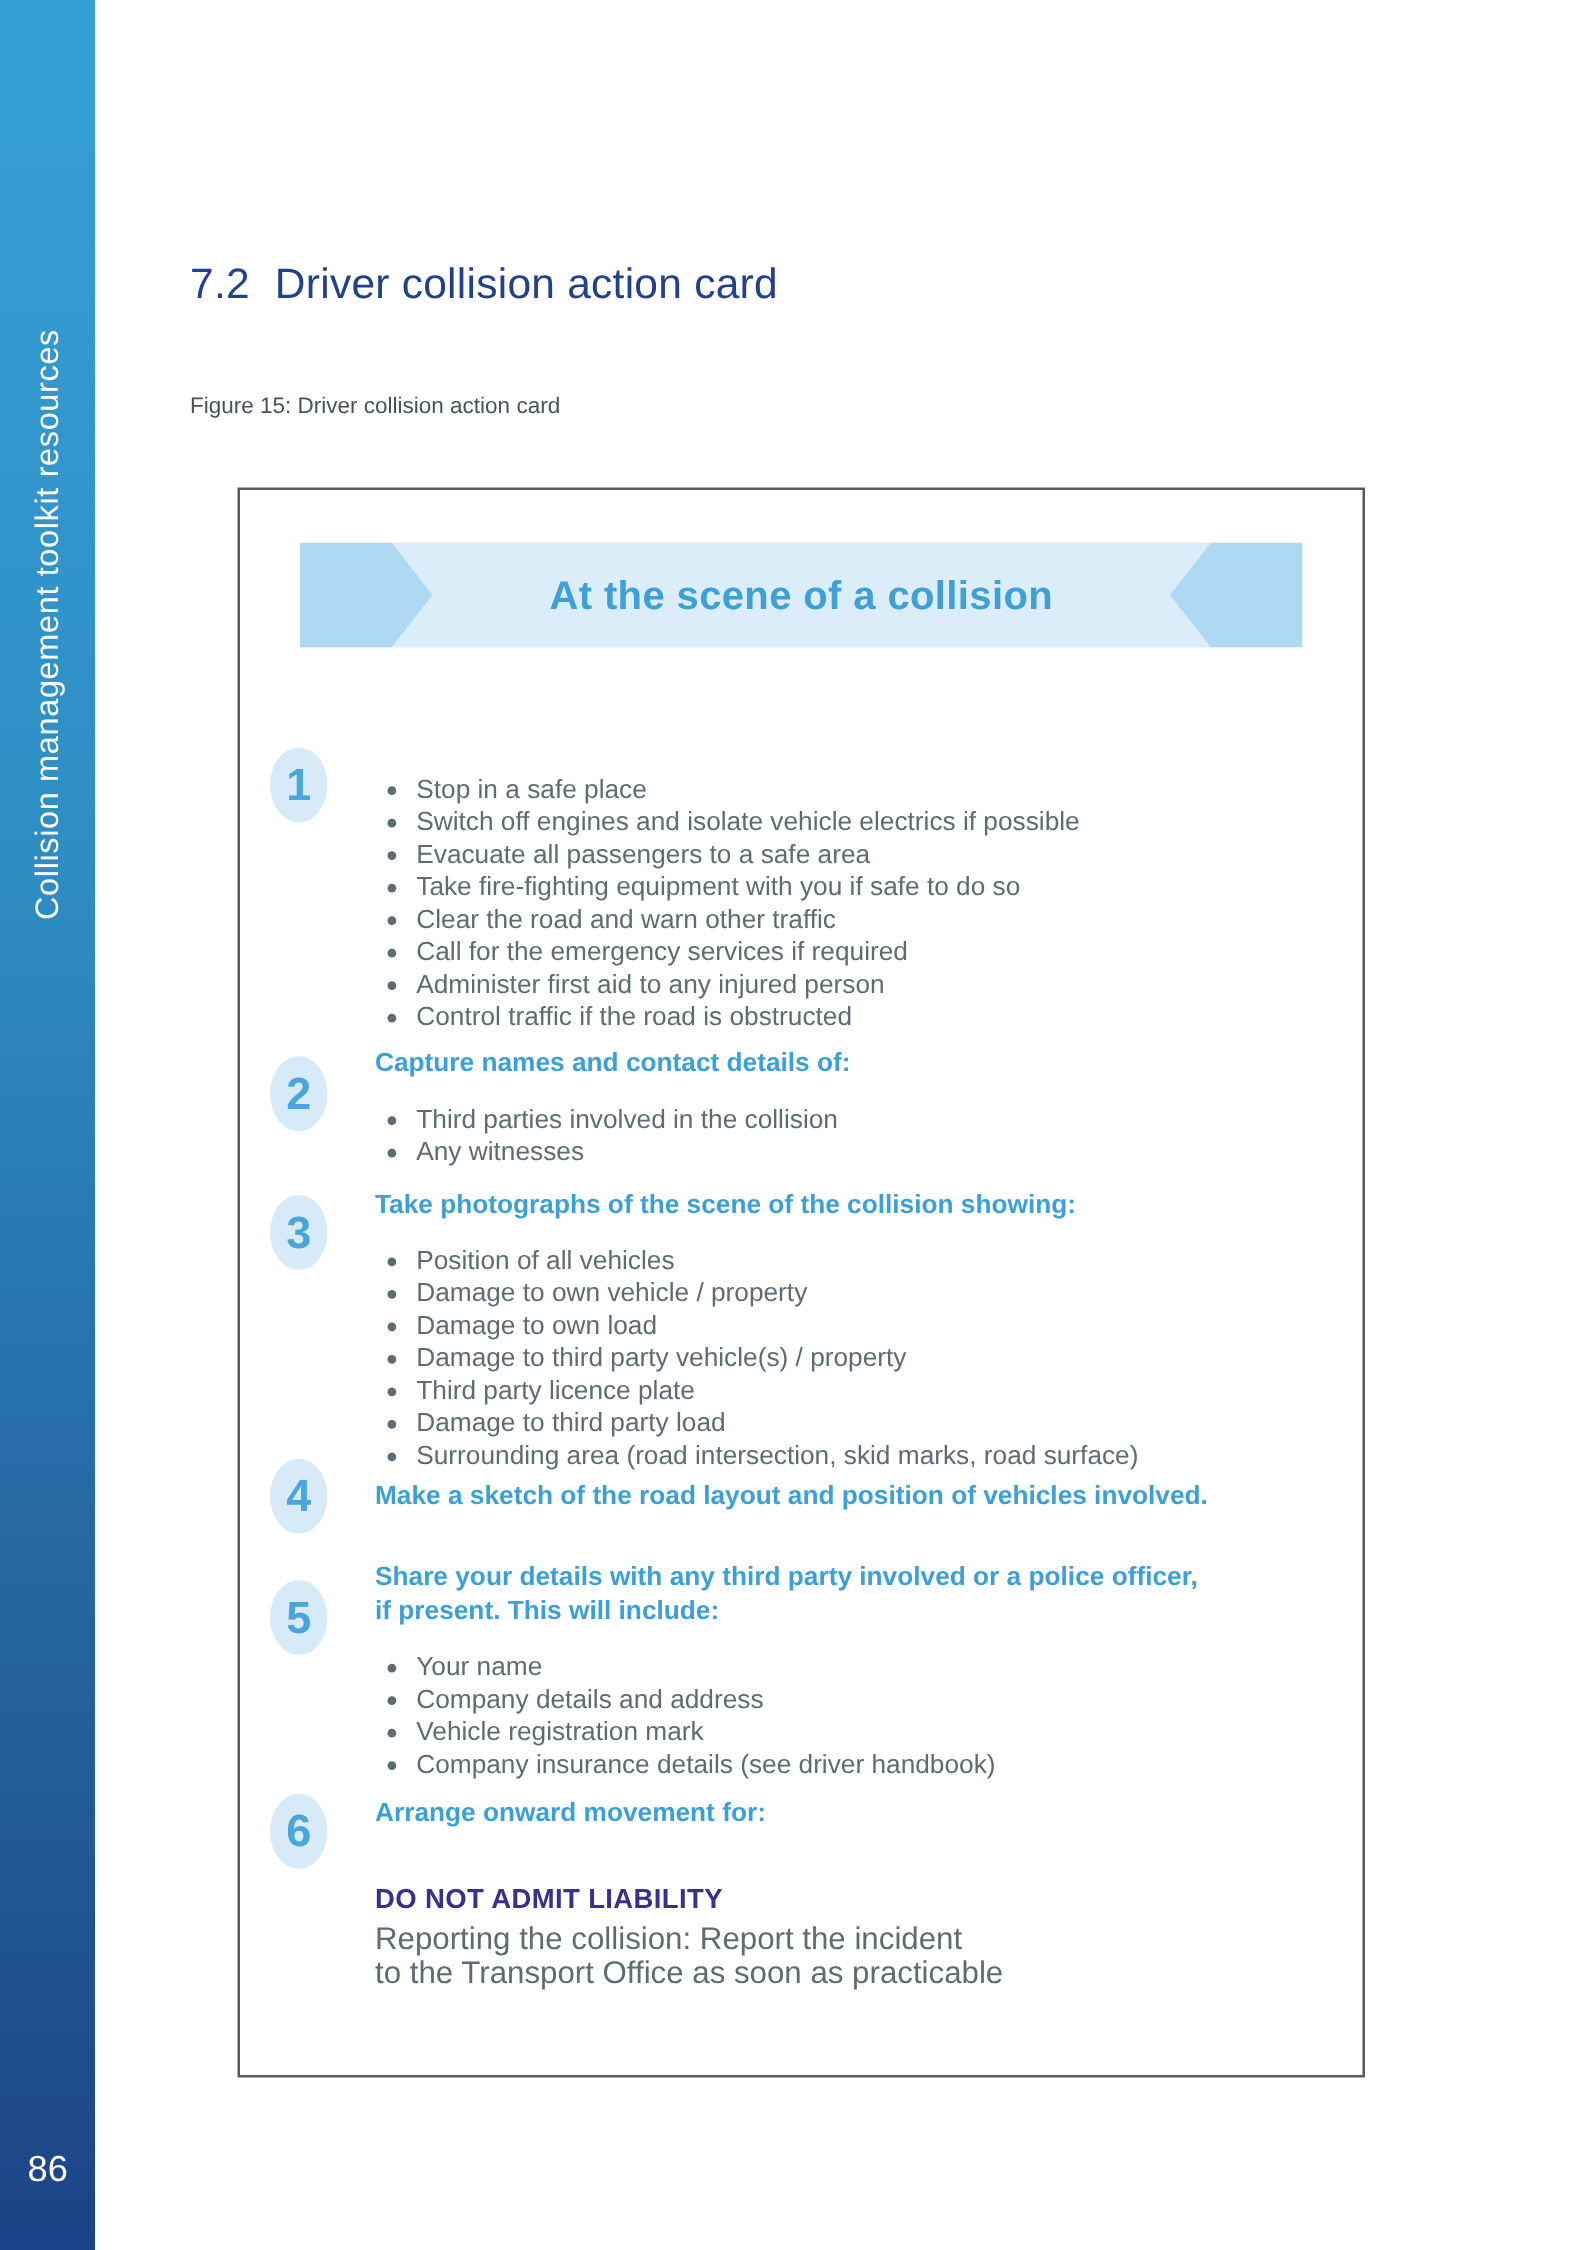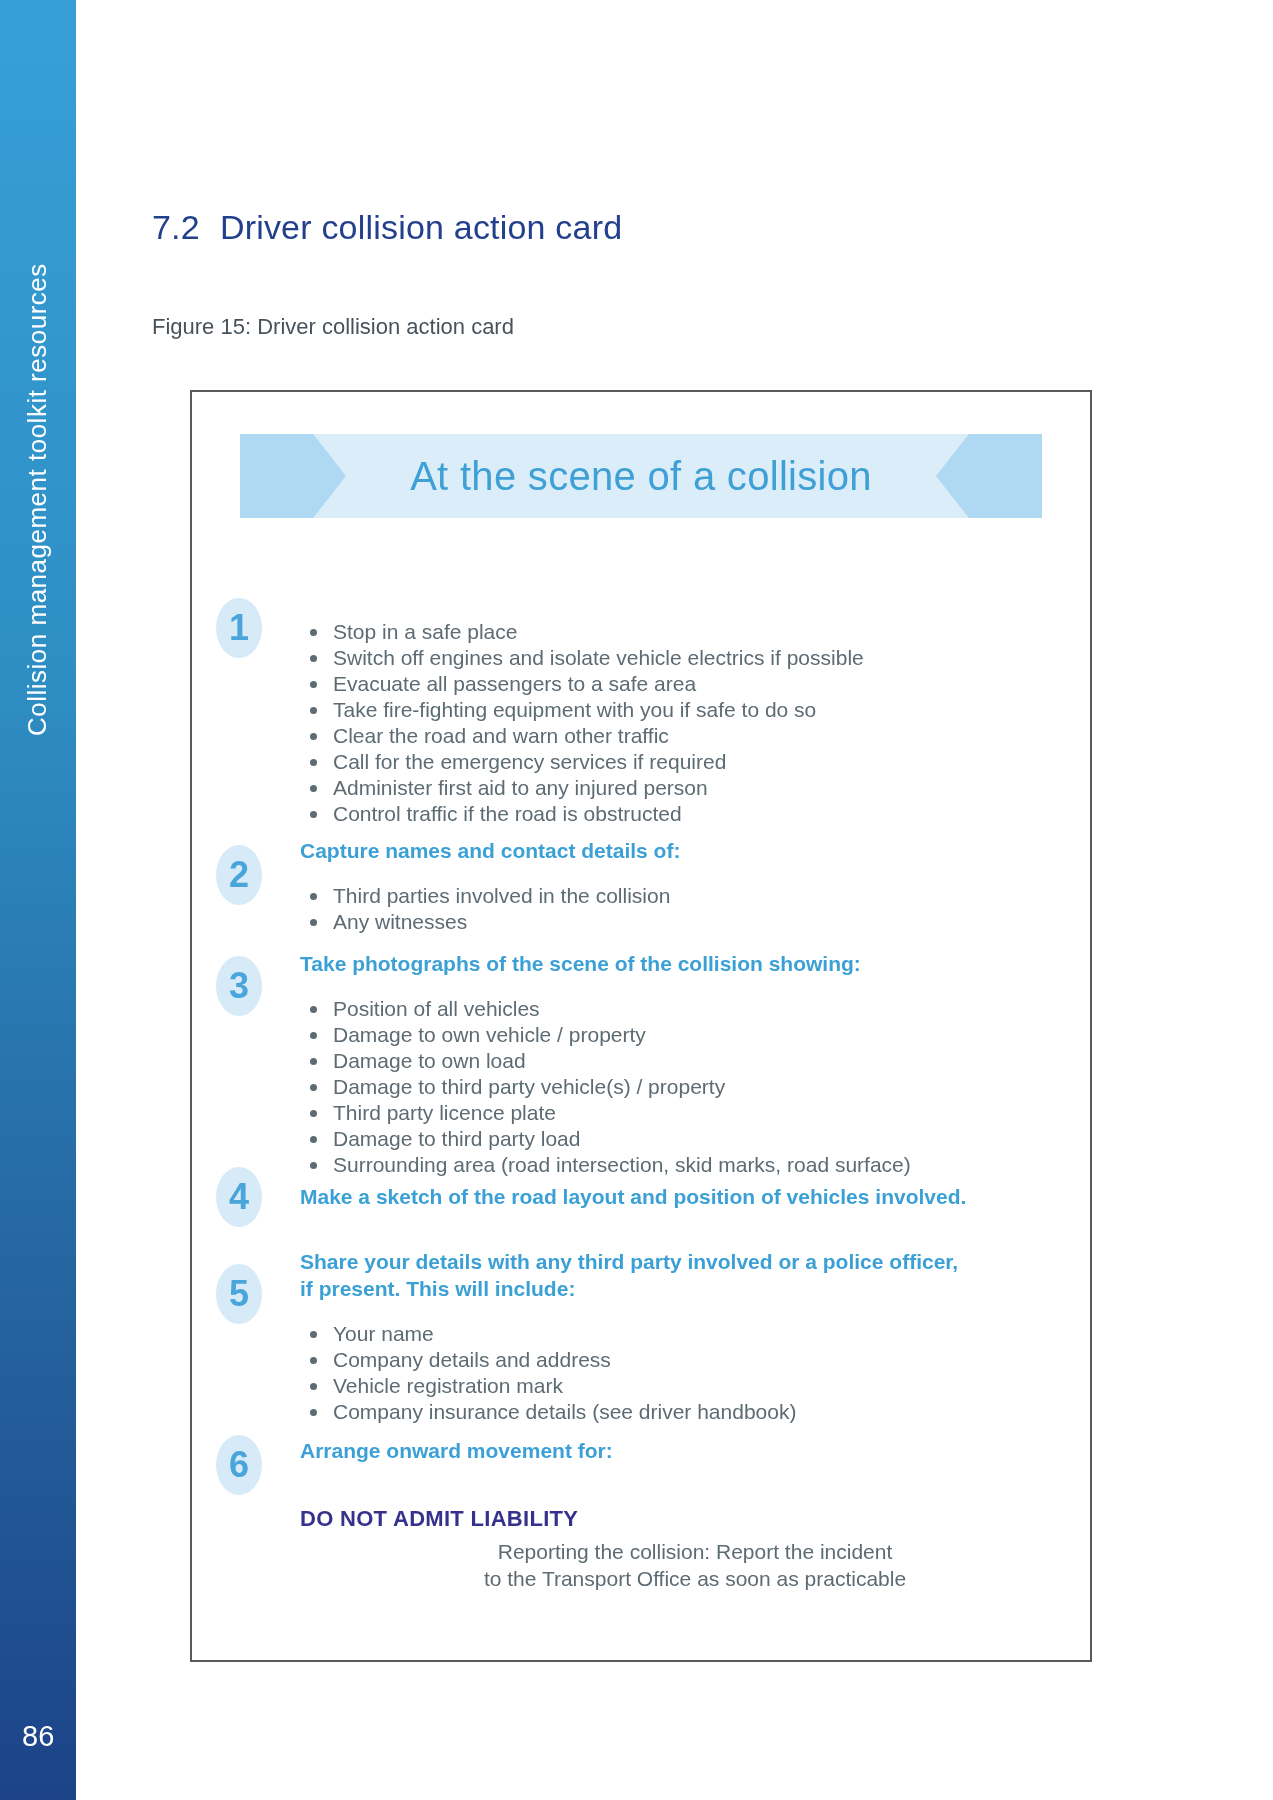--- a/index.html
+++ b/index.html
@@ -56,21 +56,21 @@
   .doc-title{
     position:absolute;left:152px;top:208px;
     color:var(--title-navy);
     font-size:34px;font-weight:normal;
     letter-spacing:0.2px;
   }
   .doc-title .title-number{margin-right:20px;}
   .figure-caption{
     position:absolute;left:152px;top:314px;
     color:var(--caption-gray);
-    font-size:22px;
+    font-size:18px;
   }
 
   
   .card{
     position:absolute;left:190px;top:390px;
     width:902px;height:1272px;
     border:2px solid var(--card-border);
     background:#ffffff;
   }
   .banner{
@@ -78,21 +78,21 @@
     margin:42px 48px 0 48px;
     height:84px;
     background:var(--banner-bg);
     display:flex;align-items:center;justify-content:center;
   }
   .chev{position:absolute;top:0;width:106px;height:100%;background:var(--banner-chevron);}
   .chev-left{left:0;clip-path:polygon(0 0,69% 0,100% 50%,69% 100%,0 100%);}
   .chev-right{right:0;clip-path:polygon(31% 0,100% 0,100% 100%,31% 100%,0 50%);}
   .banner-title{
     color:var(--banner-text);
-    font-size:40px;font-weight:normal;
+    font-size:32px;font-weight:bold;
     letter-spacing:0.3px;
   }
 
   
   .sections{width:100%;}
   .sec{display:flex;padding-left:24px;}
   .sec-1{margin-top:82px;margin-bottom:10px;}
   .sec-2{margin-bottom:15px;}
   .sec-3{margin-bottom:5px;}
   .sec-4{margin-bottom:21px;}
@@ -138,23 +138,22 @@
   .card-footer{margin:11px 0 0 108px;}
   .warning{
     color:var(--warning-navy);
     font-size:22px;font-weight:bold;
     line-height:26px;
     letter-spacing:0.3px;
     margin-bottom:6px;
   }
   .reporting{
     color:var(--body-text);
-    font-size:21px;line-height:27px;
-    white-space:nowrap;
-    text-align:center;
+    font-size:25px;line-height:27px;
+    white-space:nowrap;
   }
 </style>
 </head>
 <body>
 
 <div class="page">
 
   <div class="sidebar">
     <div class="sidebar-text">Collision management toolkit resources</div>
     <div class="page-number">86</div>

